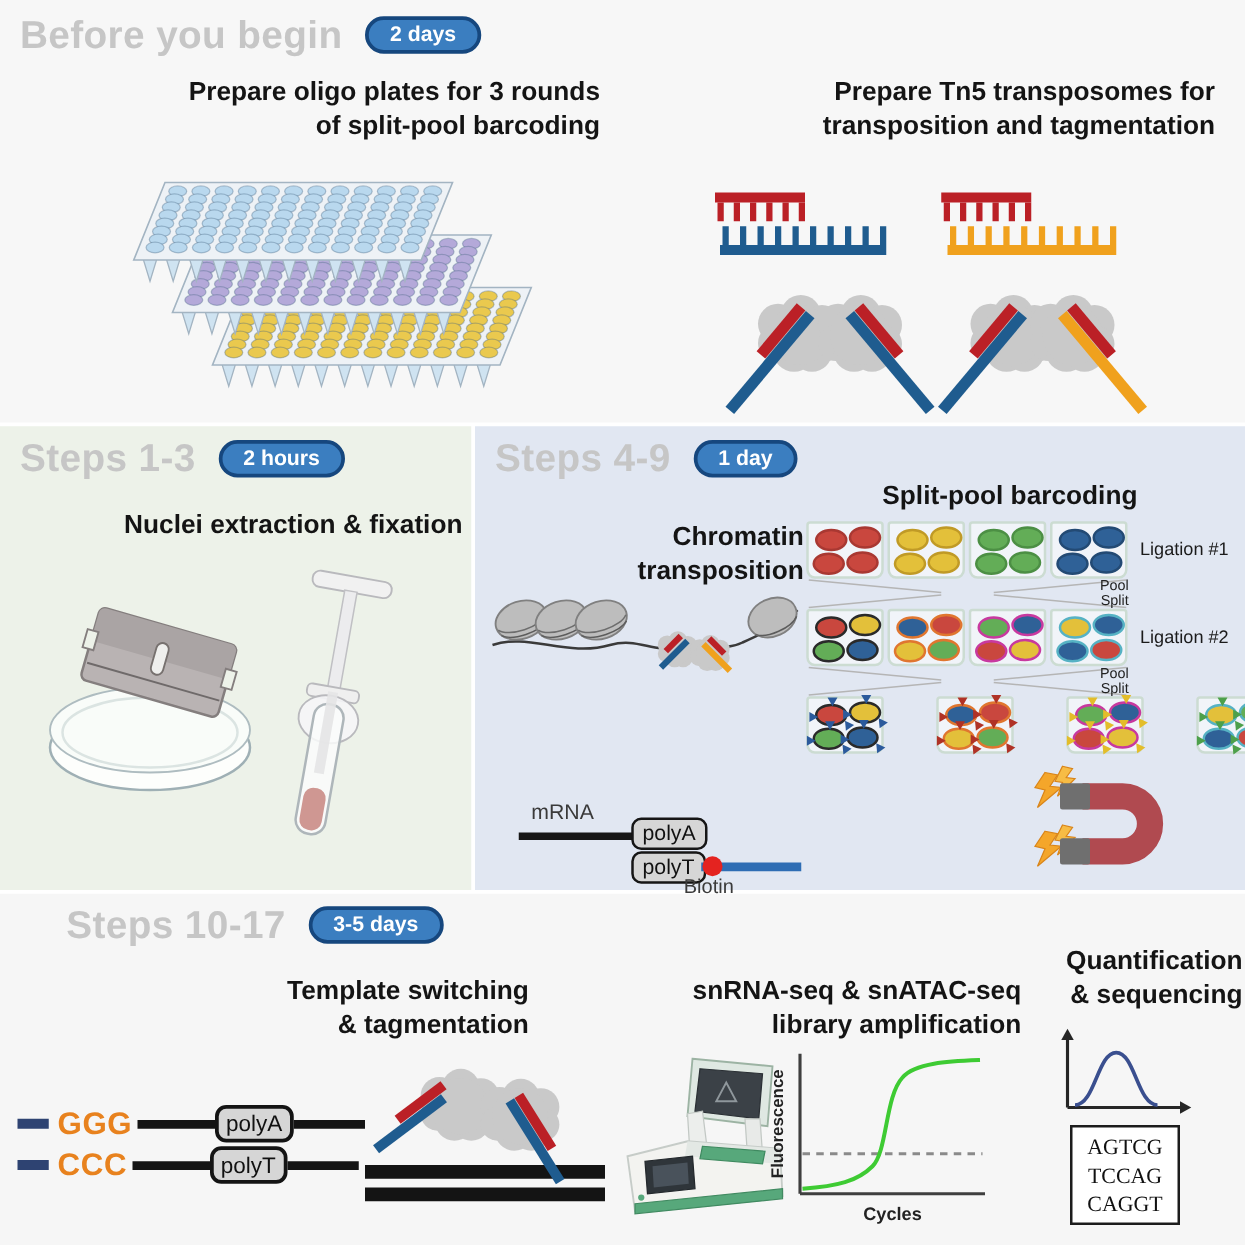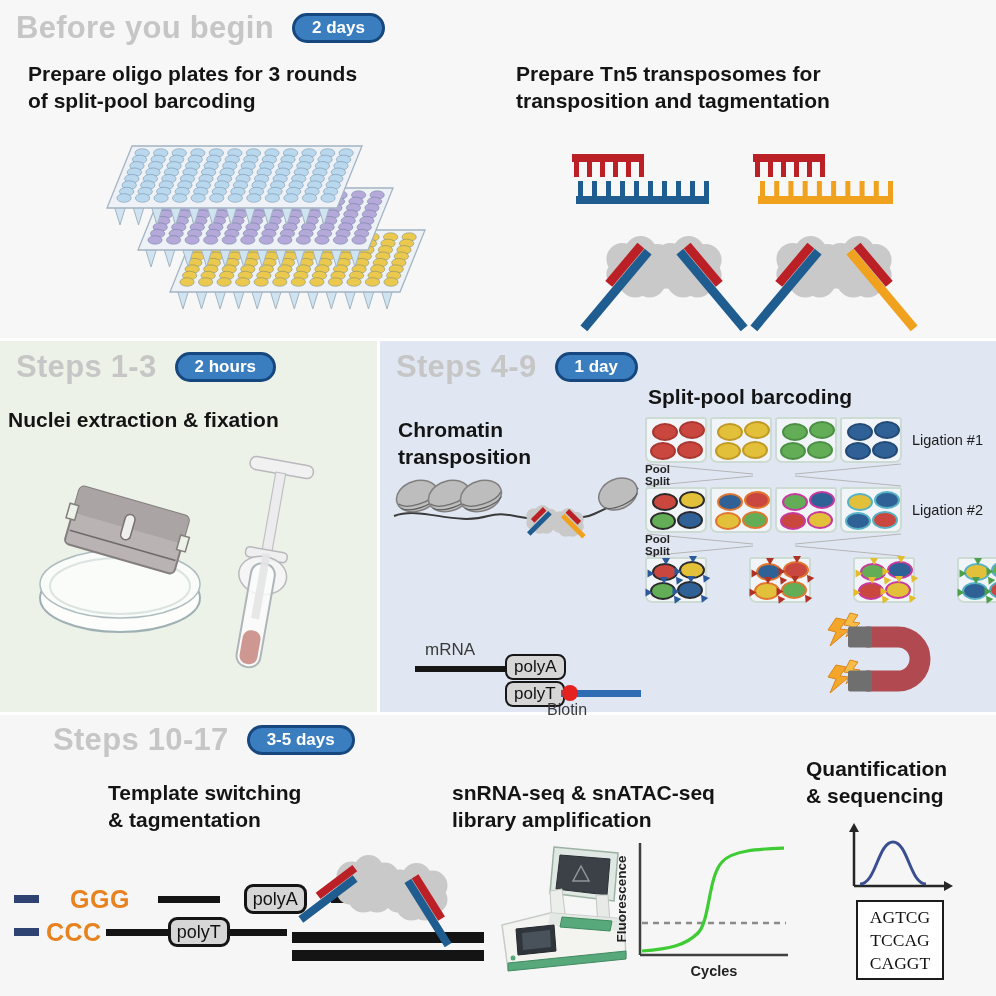--- a/index.html
+++ b/index.html
@@ -15,42 +15,42 @@
   .sec-bottom   { left:0;   top:715px; width:996px; height:281px; background:#f6f6f6; }
 
   .sec-header { position:absolute; display:flex; align-items:center; gap:18px; }
   .sec-title  { font-size:31px; font-weight:bold; color:#c6c6c6; letter-spacing:0.3px; }
   .badge {
     background:#3b7ec0; border:3px solid #16477e; color:#ffffff;
     font-weight:bold; font-size:17px; padding:2px 17px; border-radius:22px; white-space:nowrap;
   }
   .h2 {
     position:absolute; font-size:21px; font-weight:bold; color:#141414;
-    text-align:left; line-height:1.3; white-space:pre-line;
+    text-align:right; line-height:1.3; white-space:pre-line;
   }
 
   
   .sp-row { position:absolute; display:flex; }
   .sp-well {
     width:62px; height:46px; box-sizing:border-box; position:relative;
     background:rgba(255,255,255,0.55); border:2px solid #ccdcd2;
     border-radius:3px 3px 7px 7px; margin-right:3px;
   }
   .sp-oval {
     position:absolute; width:26px; height:18px; border-radius:50%;
     border:2.5px solid; box-sizing:border-box;
   }
   .sp-tri {
     position:absolute; width:0; height:0;
     border-left:4px solid transparent; border-right:4px solid transparent;
     border-bottom:7px solid;
   }
   .sp-ligation-label { margin-left:7px; align-self:center; font-size:14.5px; color:#1b1b1b; white-space:nowrap; }
   .sp-funnel { position:absolute; width:258px; height:24px; }
-  .funnel-text { position:absolute; width:100%; text-align:left; font-size:11.5px; font-weight:bold; color:#222; line-height:12px; }
+  .funnel-text { position:absolute; width:100%; text-align:right; font-size:11.5px; font-weight:normal; color:#222; line-height:12px; }
 
   
   .chip {
     position:absolute; background:#d6d6d6; border:2.5px solid #161616;
     border-radius:8px; font-size:17px; color:#111; padding:0 7px; line-height:22px;
   }
   .small-label { position:absolute; font-size:16px; color:#3a3a3a; }
   .hline { position:absolute; background:#161616; }
 
   
@@ -798,21 +798,21 @@
     <span class="badge">3-5 days</span>
   </div>
 
   <div class="h2" style="left:108px; top:779px; width:315px;">Template switching
 &amp; tagmentation</div>
   <div class="h2" style="left:452px; top:779px; width:365px;">snRNA-seq &amp; snATAC-seq
 library amplification</div>
   <div class="h2" style="left:806px; top:755px; width:188px;">Quantification
 &amp; sequencing</div>
 
-  <div class="ts-row" style="left:14px; top:885px;gap:24px;">
+  <div class="ts-row" style="left:14px; top:885px;">
     <span class="seg-navy"></span>
     <span class="ggg">GGG</span>
     <span class="bline" style="width:62px;"></span>
     <span class="chip2">polyA</span>
     <span class="bline" style="width:57px;"></span>
   </div>
   <div class="ts-row" style="left:14px; top:918px;">
     <span class="seg-navy"></span>
     <span class="ggg">CCC</span>
     <span class="bline" style="width:62px;"></span>

